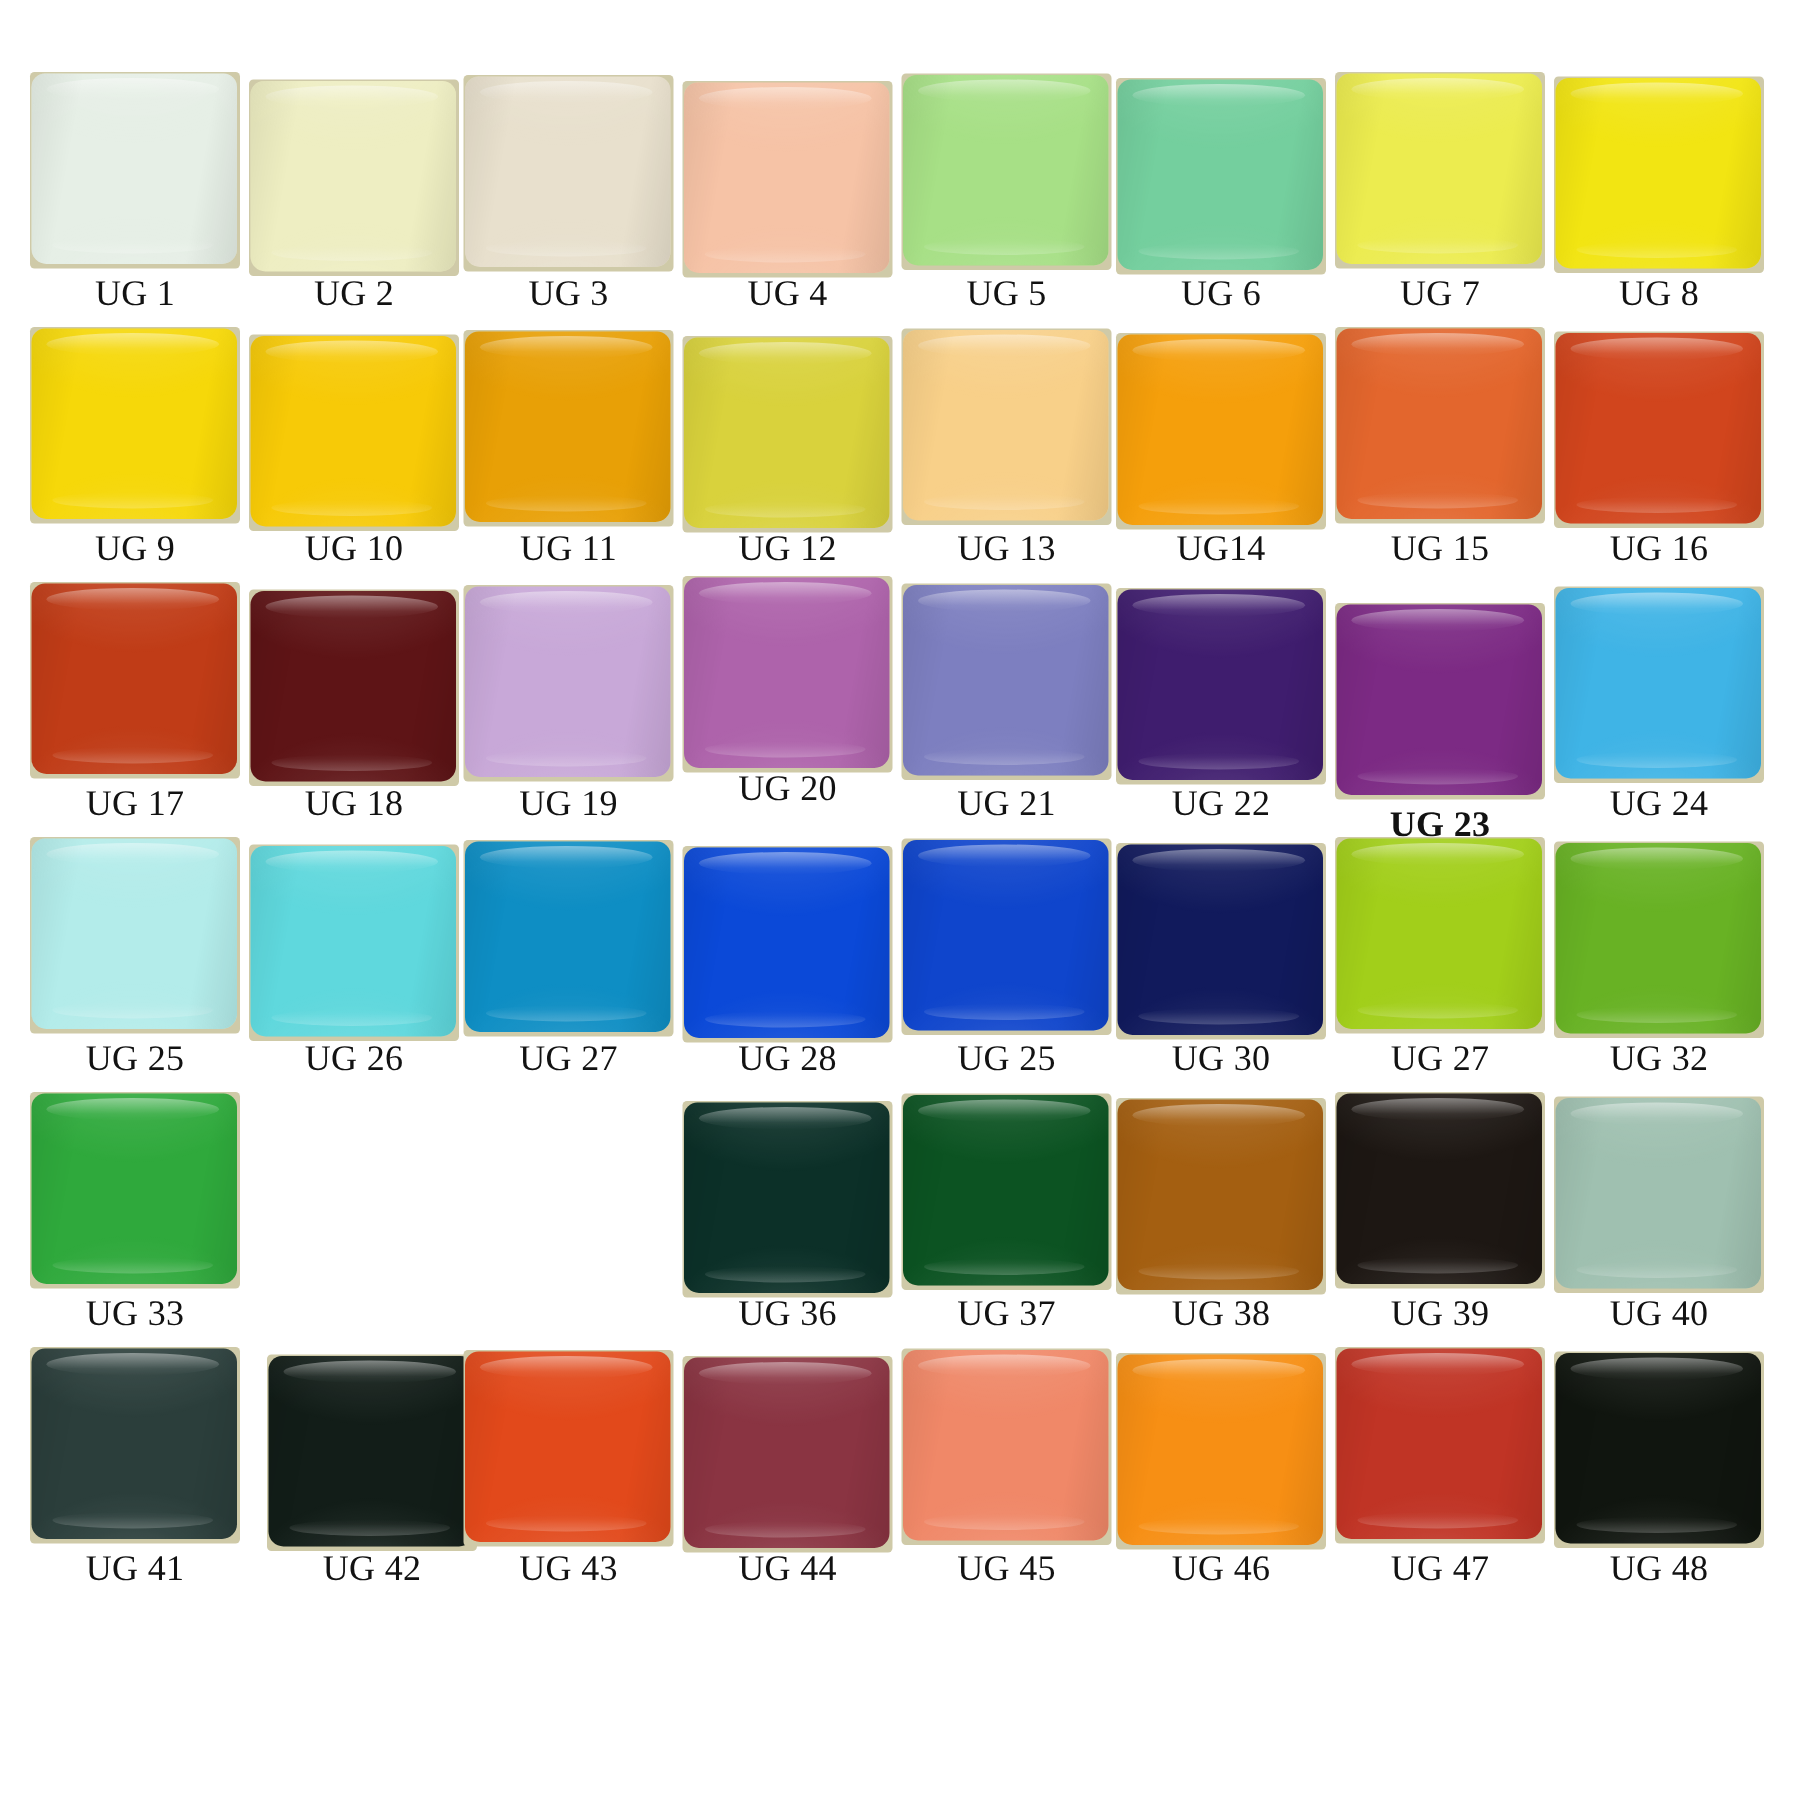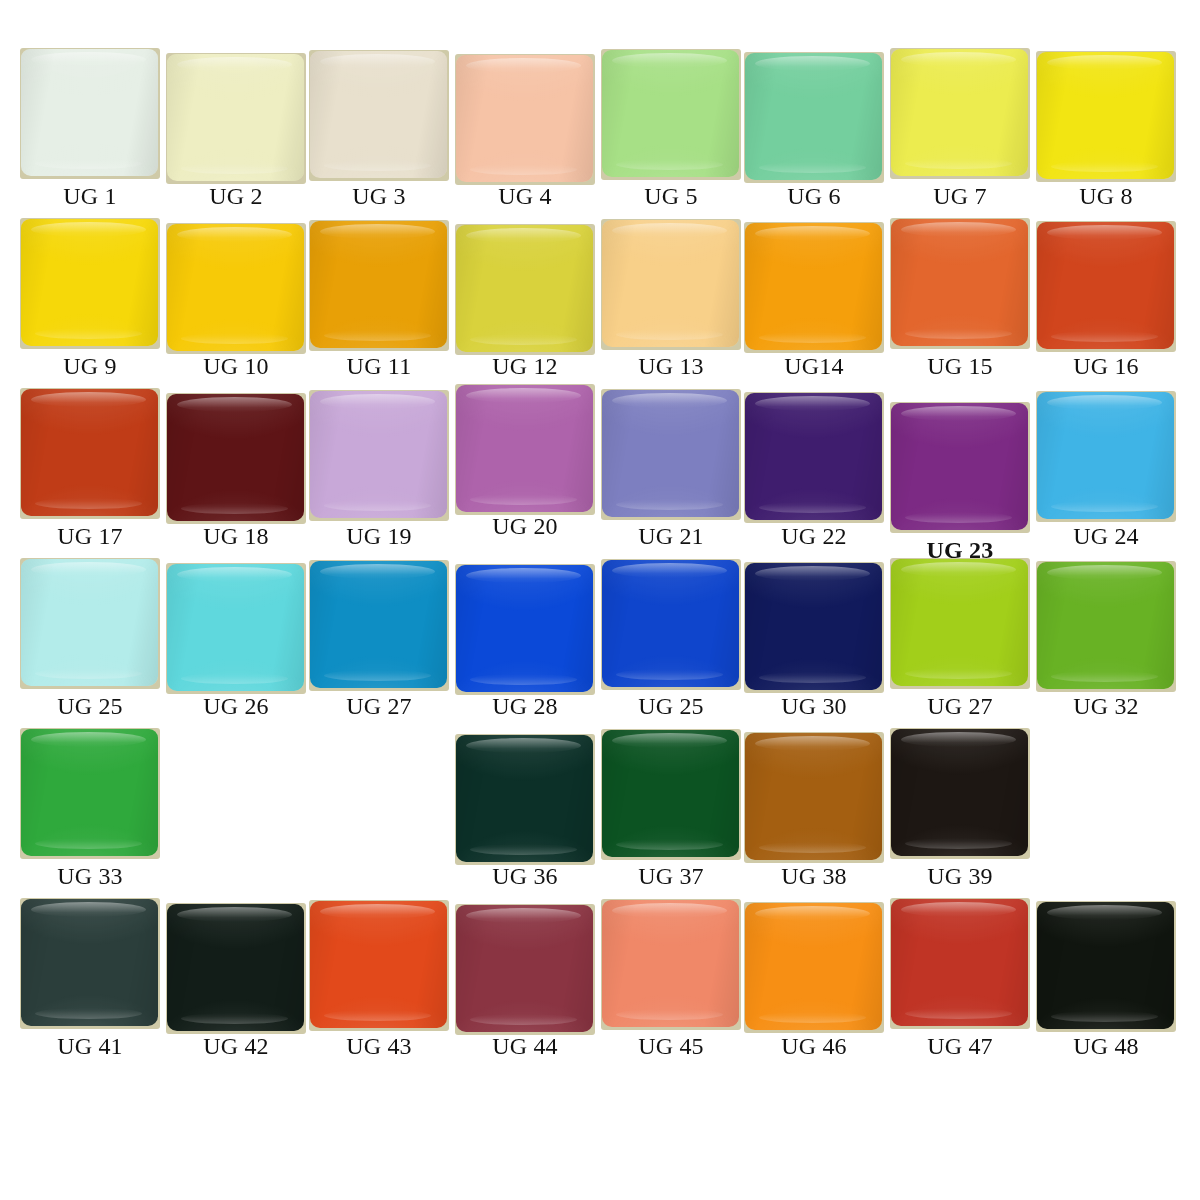--- a/index.html
+++ b/index.html
@@ -503,31 +503,41 @@
       <div class="cell" style="left: 890px; top: 728px;">
         <div class="tile-wrap">
           <div class="tile-base"></div>
           <div class="tile" style="background-color: rgb(29, 23, 19);">
             <div class="gloss"></div>
             <div class="gloss-low"></div>
           </div>
         </div>
         <div class="caption" style="top: 133px;">UG 39</div>
       </div>
+      <div class="cell" style="left: 1036px; top: 731px;">
+        <div class="tile-wrap">
+          <div class="tile-base"></div>
+          <div class="tile" style="background-color: rgb(159, 192, 176);">
+            <div class="gloss"></div>
+            <div class="gloss-low"></div>
+          </div>
+        </div>
+        <div class="caption" style="top: 130px;">UG 40</div>
+      </div>
       <div class="cell" style="left: 20px; top: 898px;">
         <div class="tile-wrap">
           <div class="tile-base"></div>
           <div class="tile" style="background-color: rgb(43, 62, 59);">
             <div class="gloss"></div>
             <div class="gloss-low"></div>
           </div>
         </div>
         <div class="caption" style="top: 133px;">UG 41</div>
       </div>
-      <div class="cell" style="left: 166px; top: 903px;">
+      <div class="cell" style="left: 178px; top: 903px;">
         <div class="tile-wrap">
           <div class="tile-base"></div>
           <div class="tile" style="background-color: rgb(18, 29, 24);">
             <div class="gloss"></div>
             <div class="gloss-low"></div>
           </div>
         </div>
         <div class="caption" style="top: 128px;">UG 42</div>
       </div>
       <div class="cell" style="left: 309px; top: 900px;">

